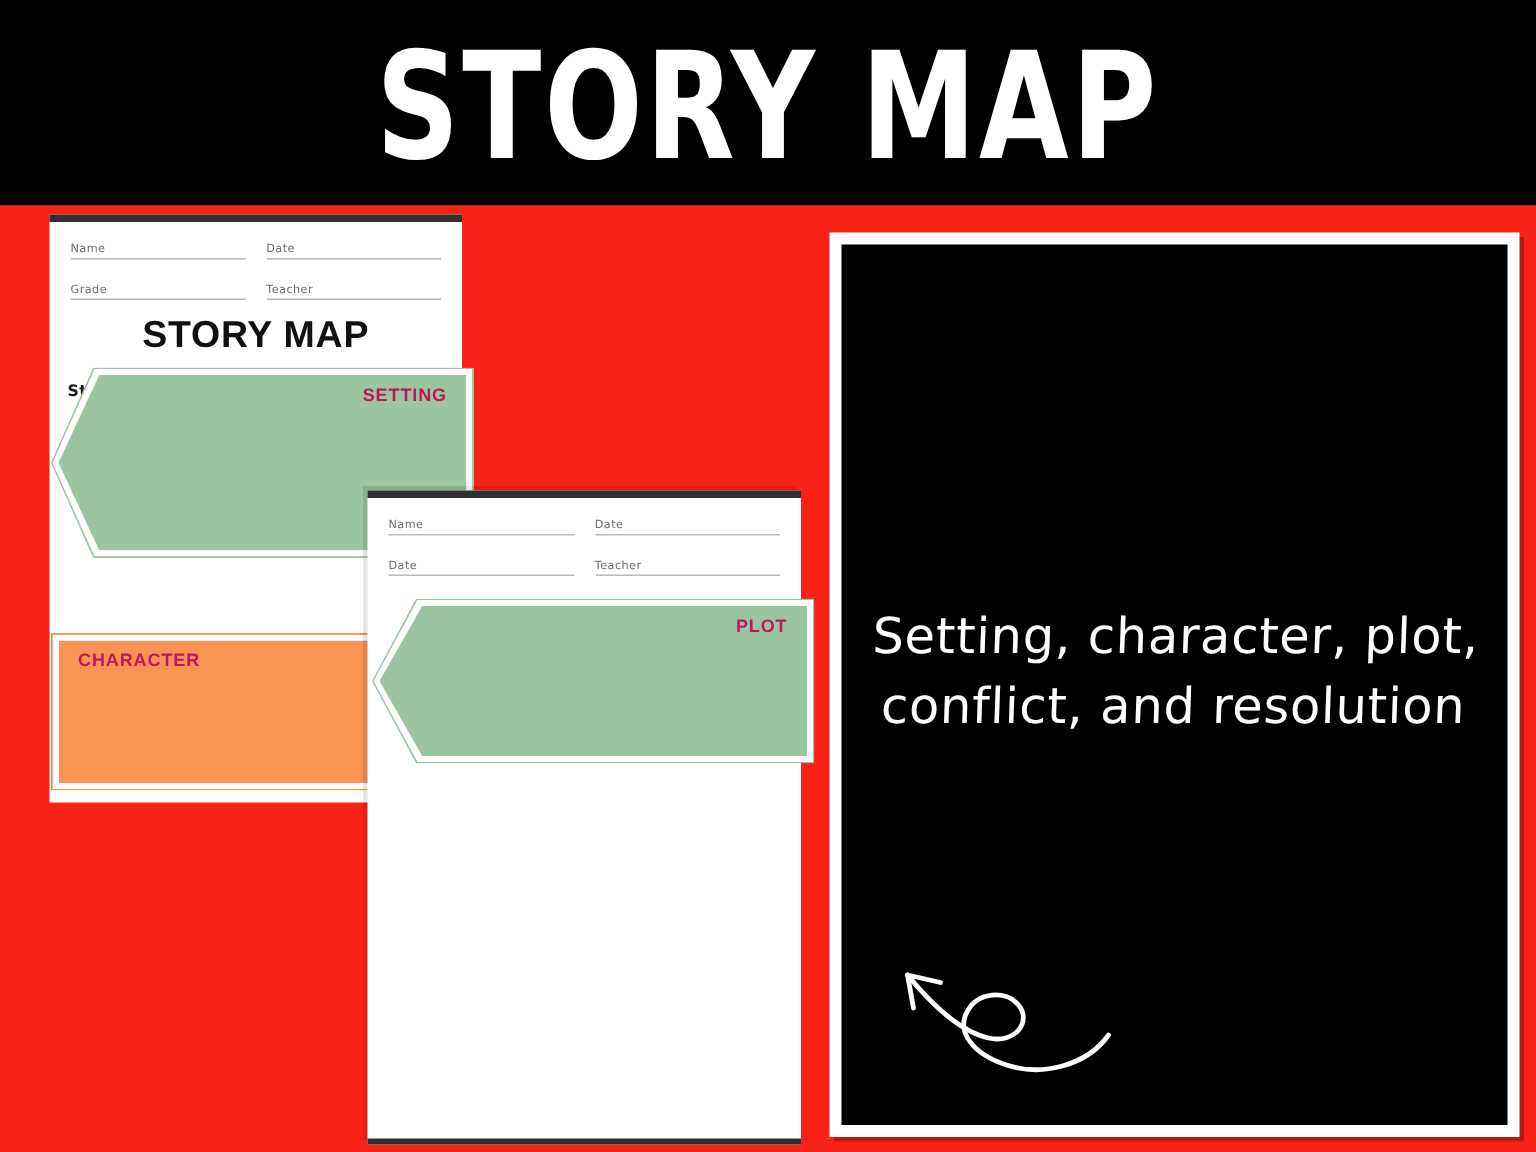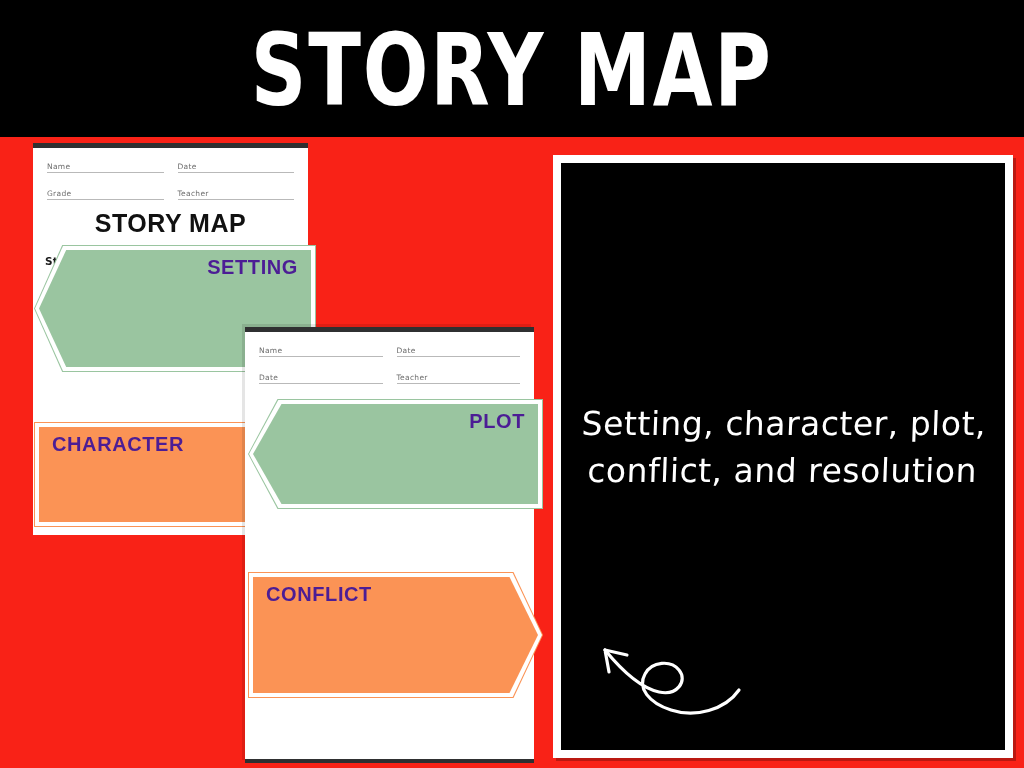--- a/index.html
+++ b/index.html
@@ -102,21 +102,21 @@
     position:absolute;left:-5px;top:-5px;right:-5px;bottom:-5px;
   }
   .banner-outline .shape{
     width:100%;height:100%;
   }
   .banner-fill{
     position:absolute;left:0;top:0;right:0;bottom:0;
   }
   .banner-label{
     position:absolute;top:6px;
-    font-size:20px;font-weight:700;color:#4c1d95;
+    font-size:12px;font-weight:700;color:#be185d;
     letter-spacing:.6px;
     font-family:"Liberation Sans", sans-serif;
   }
   .label-right{right:13px;}
   .label-left{left:13px;}
 
   
   .arrow-left{
     clip-path:polygon(10% 0%, 100% 0%, 100% 100%, 10% 100%, 0% 50%);
   }
@@ -247,30 +247,20 @@
       <div class="banner-outline">
         <div class="shape arrow-left" style="background:#9AC5A0;"></div>
       </div>
       <div class="banner-outline" style="left:-4px;top:-4px;right:-4px;bottom:-4px;">
         <div class="shape arrow-left" style="background:#ffffff;"></div>
       </div>
       <div class="banner-fill arrow-left" style="background:#9AC5A0;"></div>
       <div class="banner-label label-right">PLOT</div>
     </div>
 
-    <div class="banner" style="left:8px;top:250px;width:285px;height:116px;">
-      <div class="banner-outline">
-        <div class="shape arrow-right" style="background:#FB9355;"></div>
-      </div>
-      <div class="banner-outline" style="left:-4px;top:-4px;right:-4px;bottom:-4px;">
-        <div class="shape arrow-right" style="background:#ffffff;"></div>
-      </div>
-      <div class="banner-fill arrow-right" style="background:#FB9355;"></div>
-      <div class="banner-label label-left">CONFLICT</div>
-    </div>
   </div>
 
   <div id="info-card-frame">
     <div id="info-card">
       <div id="info-card-text">Setting, character, plot, conflict, and resolution</div>
 
       <svg id="curly-arrow" viewBox="0 0 180 110">
         <path d="M164 76 C150 96, 120 104, 96 96 C74 89, 62 74, 70 60
                  C77 47, 96 46, 104 56 C113 67, 102 82, 84 78
                  C66 74, 48 58, 30 36" fill="none" stroke="#ffffff" stroke-width="3.2" stroke-linecap="round" stroke-linejoin="round"></path>

